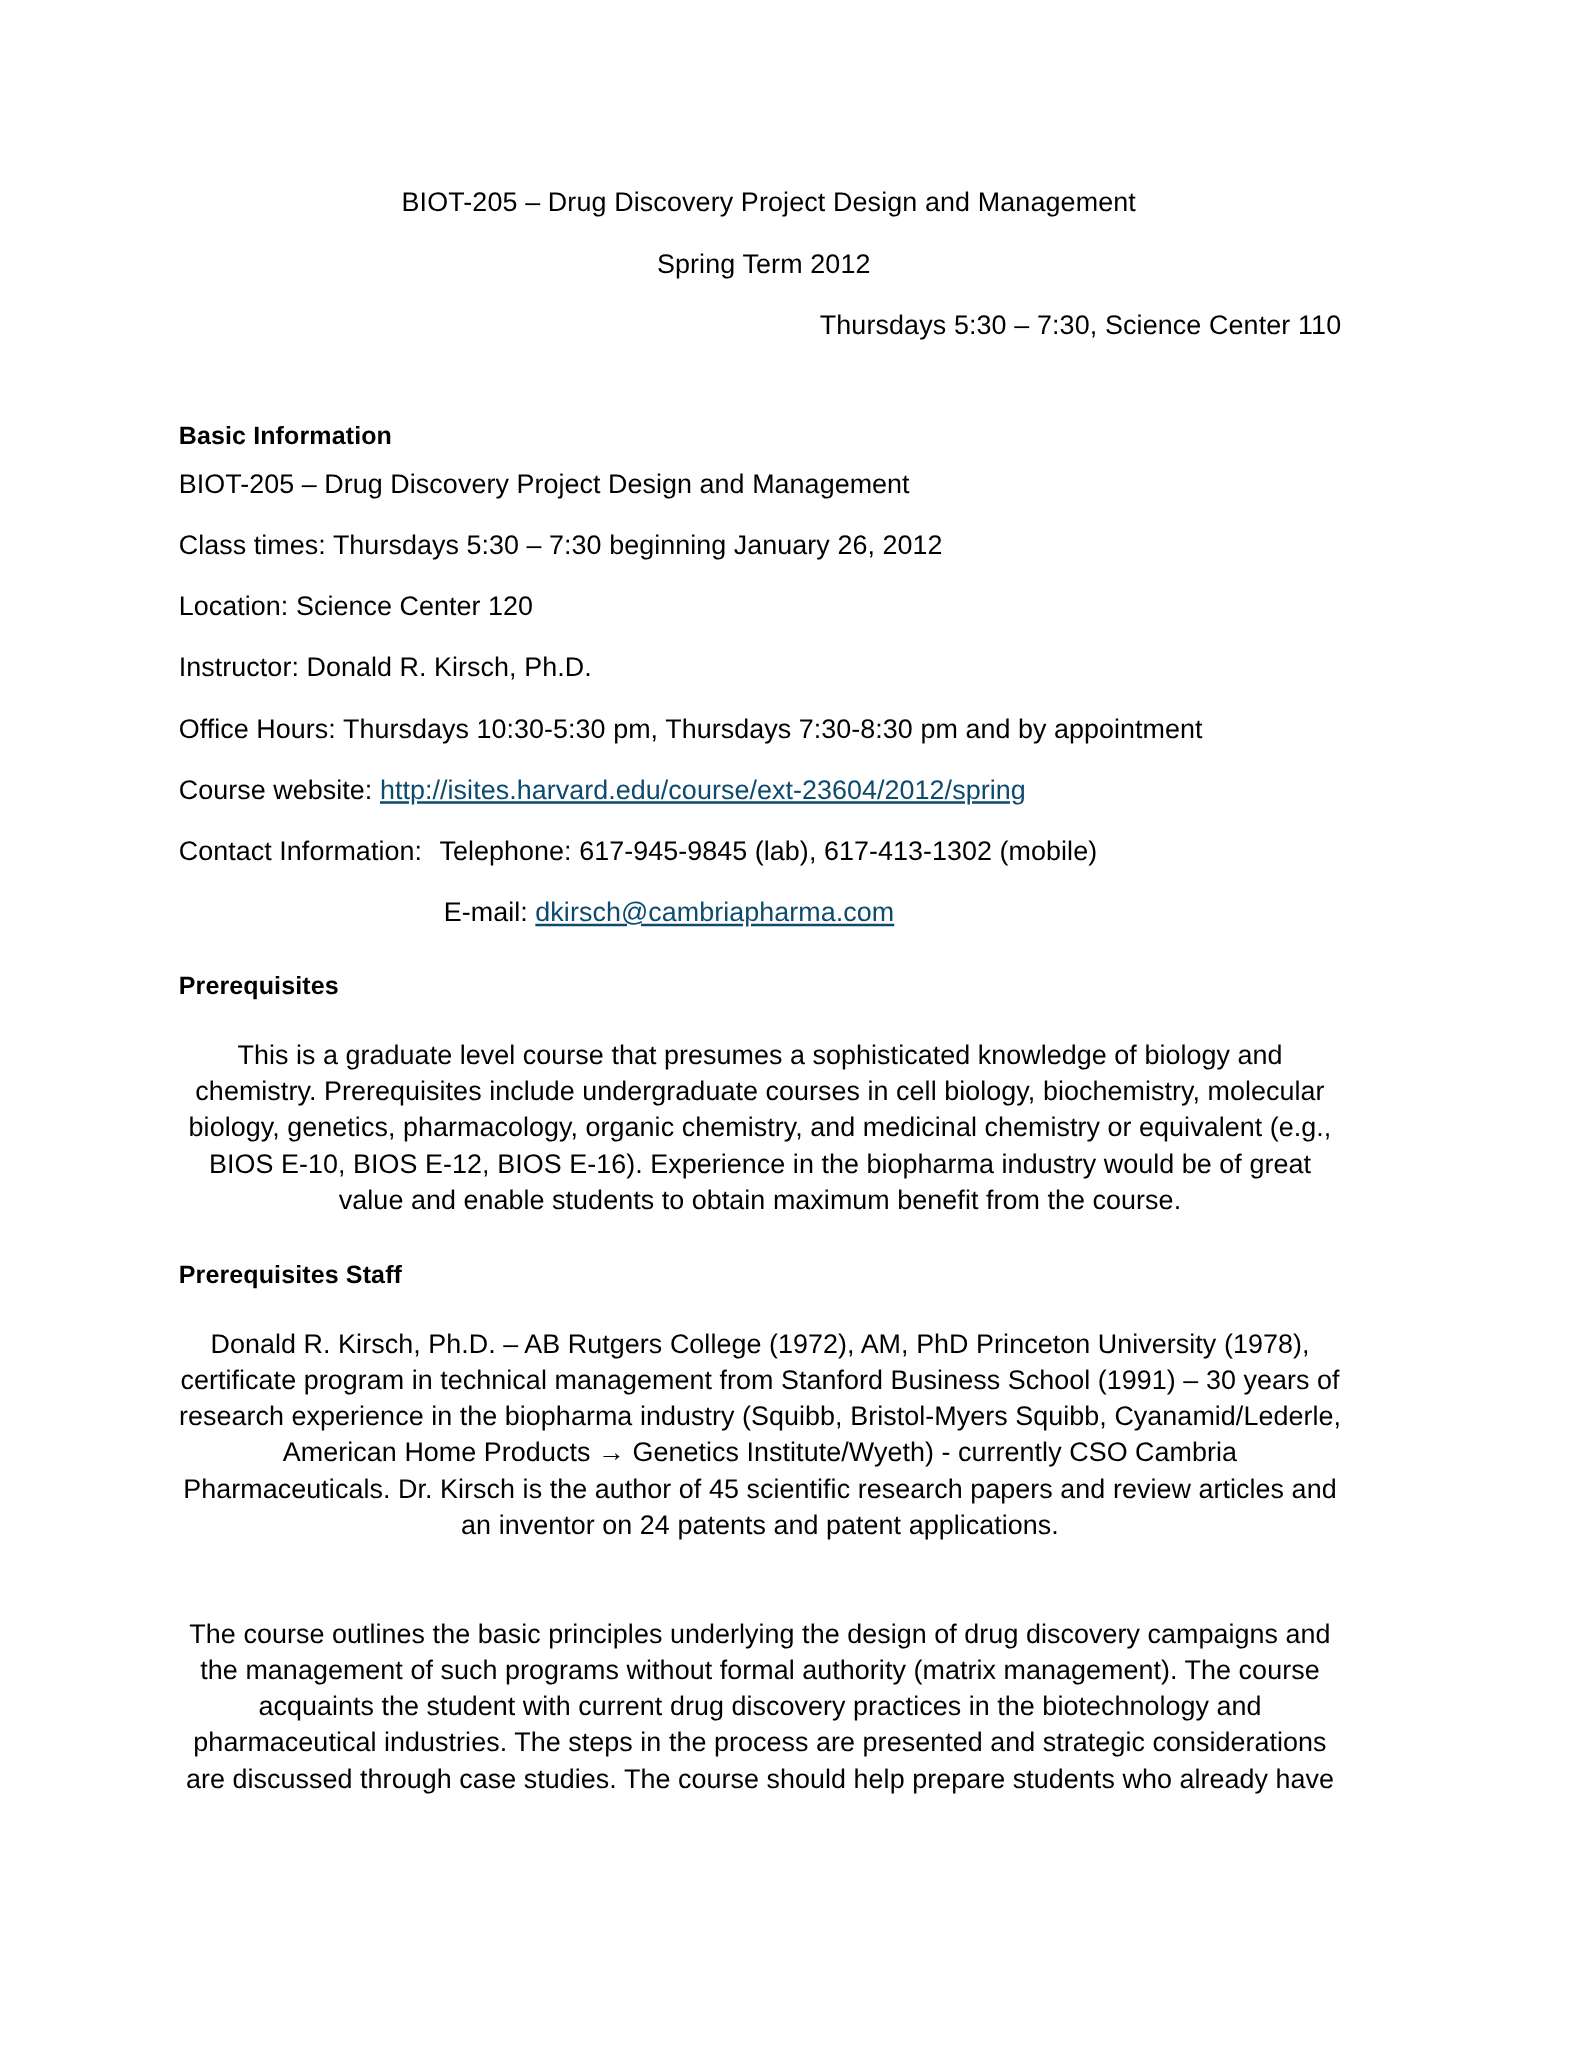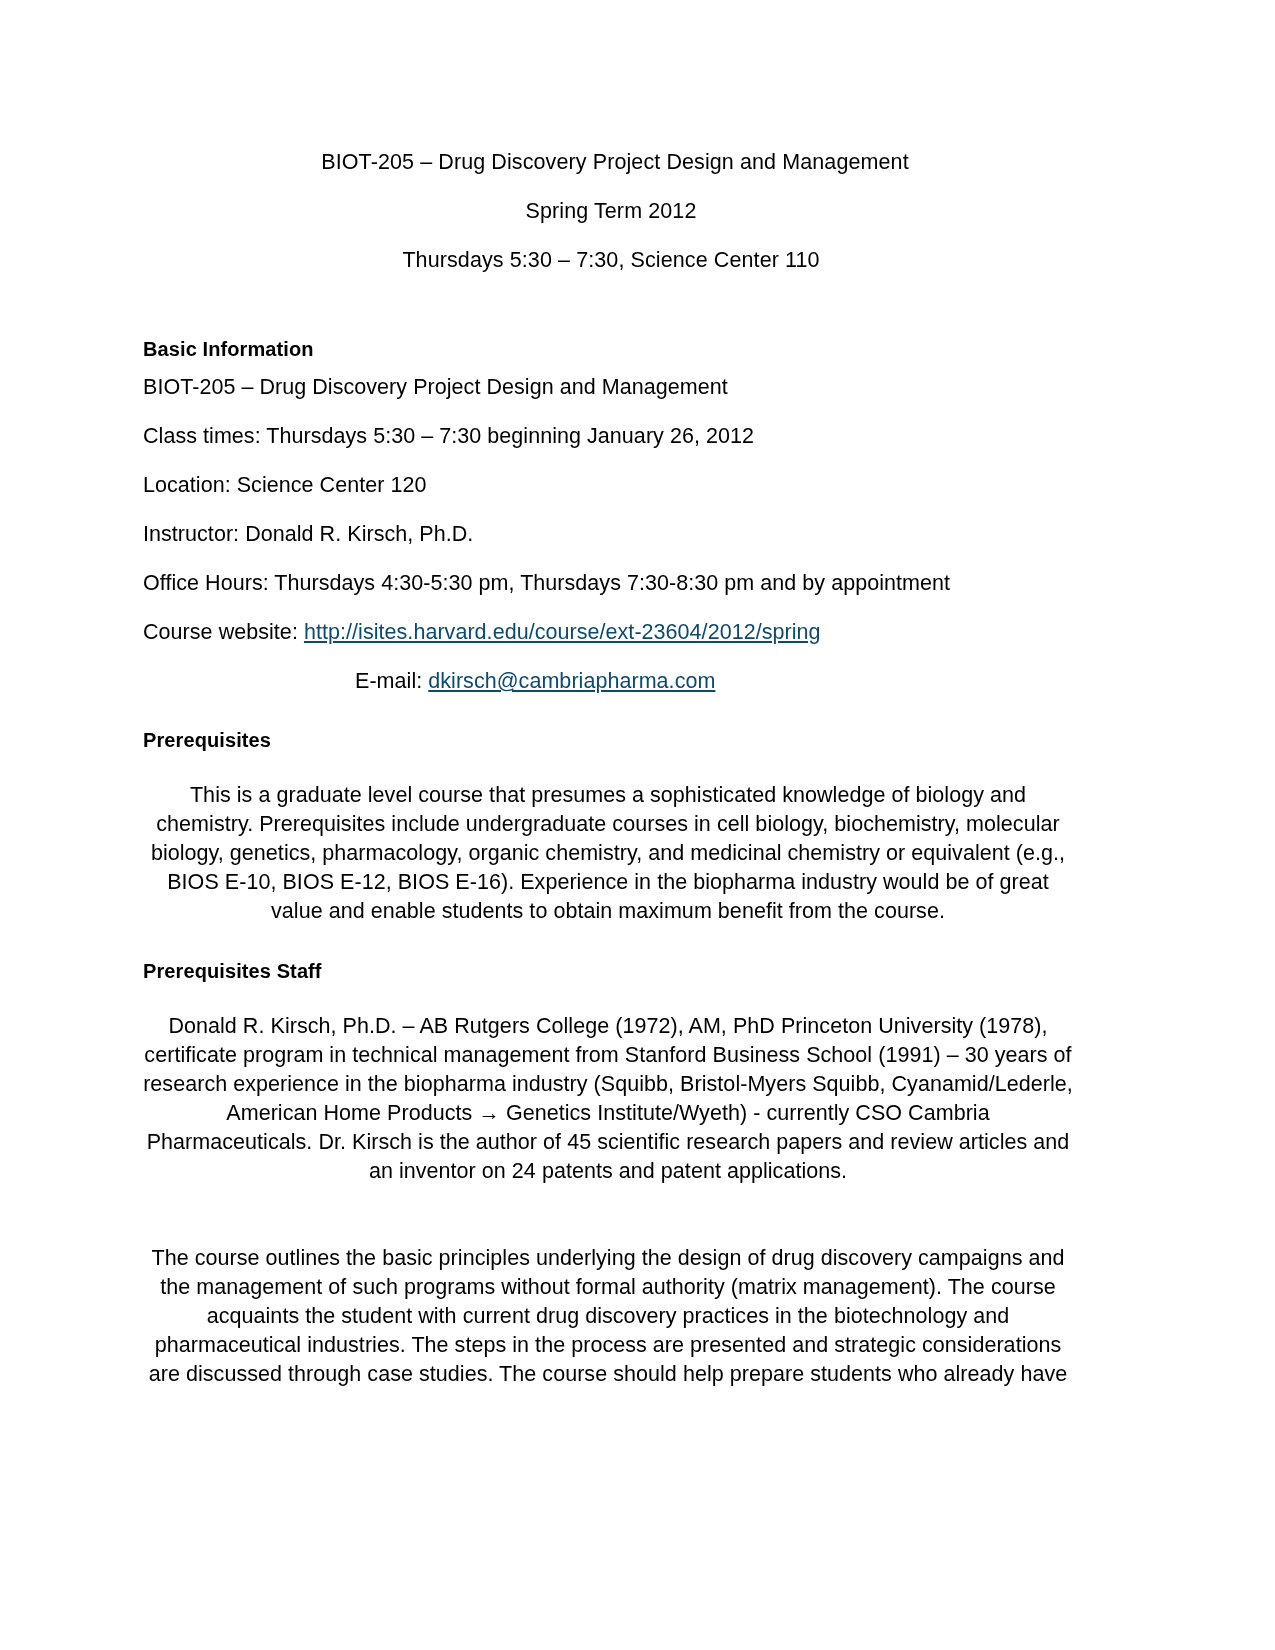--- a/index.html
+++ b/index.html
@@ -30,21 +30,21 @@
     text-align: center;
   }
   .title-line {
     font-size: 21.5px;
     line-height: 49px;
     letter-spacing: 0.1px;
     white-space: nowrap;
   }
   .title-line.l1 { padding-left: 14px; }
   .title-line.l2 { padding-left: 6px; }
-  .title-line.l3 { padding-left: 6px; }
+  .title-line.l3 { padding-left: 6px; text-align: right; }
   .spacer-top { height: 50px; }
   h2.heading {
     font-size: 20px;
     font-weight: bold;
     margin: 0;
     padding: 0;
     line-height: 28px;
     letter-spacing: 0.1px;
   }
   p.para {
@@ -91,26 +91,29 @@
     <div class="spacer-top"></div>
 
     <div class="body-block">
       <div class="line-row">
         <h2 class="heading">Basic Information</h2>
       </div>
       <div class="line-row">BIOT-205 – Drug Discovery Project Design and Management</div>
       <div class="line-row">Class times: Thursdays 5:30 – 7:30 beginning January 26, 2012</div>
       <div class="line-row">Location: Science Center 120</div>
       <div class="line-row">Instructor: Donald R. Kirsch, Ph.D.</div>
-      <div class="line-row">Office Hours: Thursdays 4:30-5:30 pm, Thursdays 7:30-8:30 pm and by appointment</div>
+      <div class="line-row">Office Hours: Thursdays 10:30-5:30 pm, Thursdays 7:30-8:30 pm and by appointment</div>
 
       <div class="line-row">
         <span>Course website: </span><a class="link" href="#">http://isites.harvard.edu/course/ext-23604/2012/spring</a>
       </div>
 
+      <div class="line-row">
+        <span>Contact Information:</span><span class="contact-gap"></span><span>Telephone: 617-945-9845 (lab), 617-413-1302 (mobile)</span>
+      </div>
 
       <div class="line-row indent-email">
         <span>E-mail: </span><a class="email-link" href="#">dkirsch@cambriapharma.com</a>
       </div>
     </div>
 
     <div class="gap-sm"></div>
 
     <div class="body-block">
       <h2 class="heading">Prerequisites</h2>

